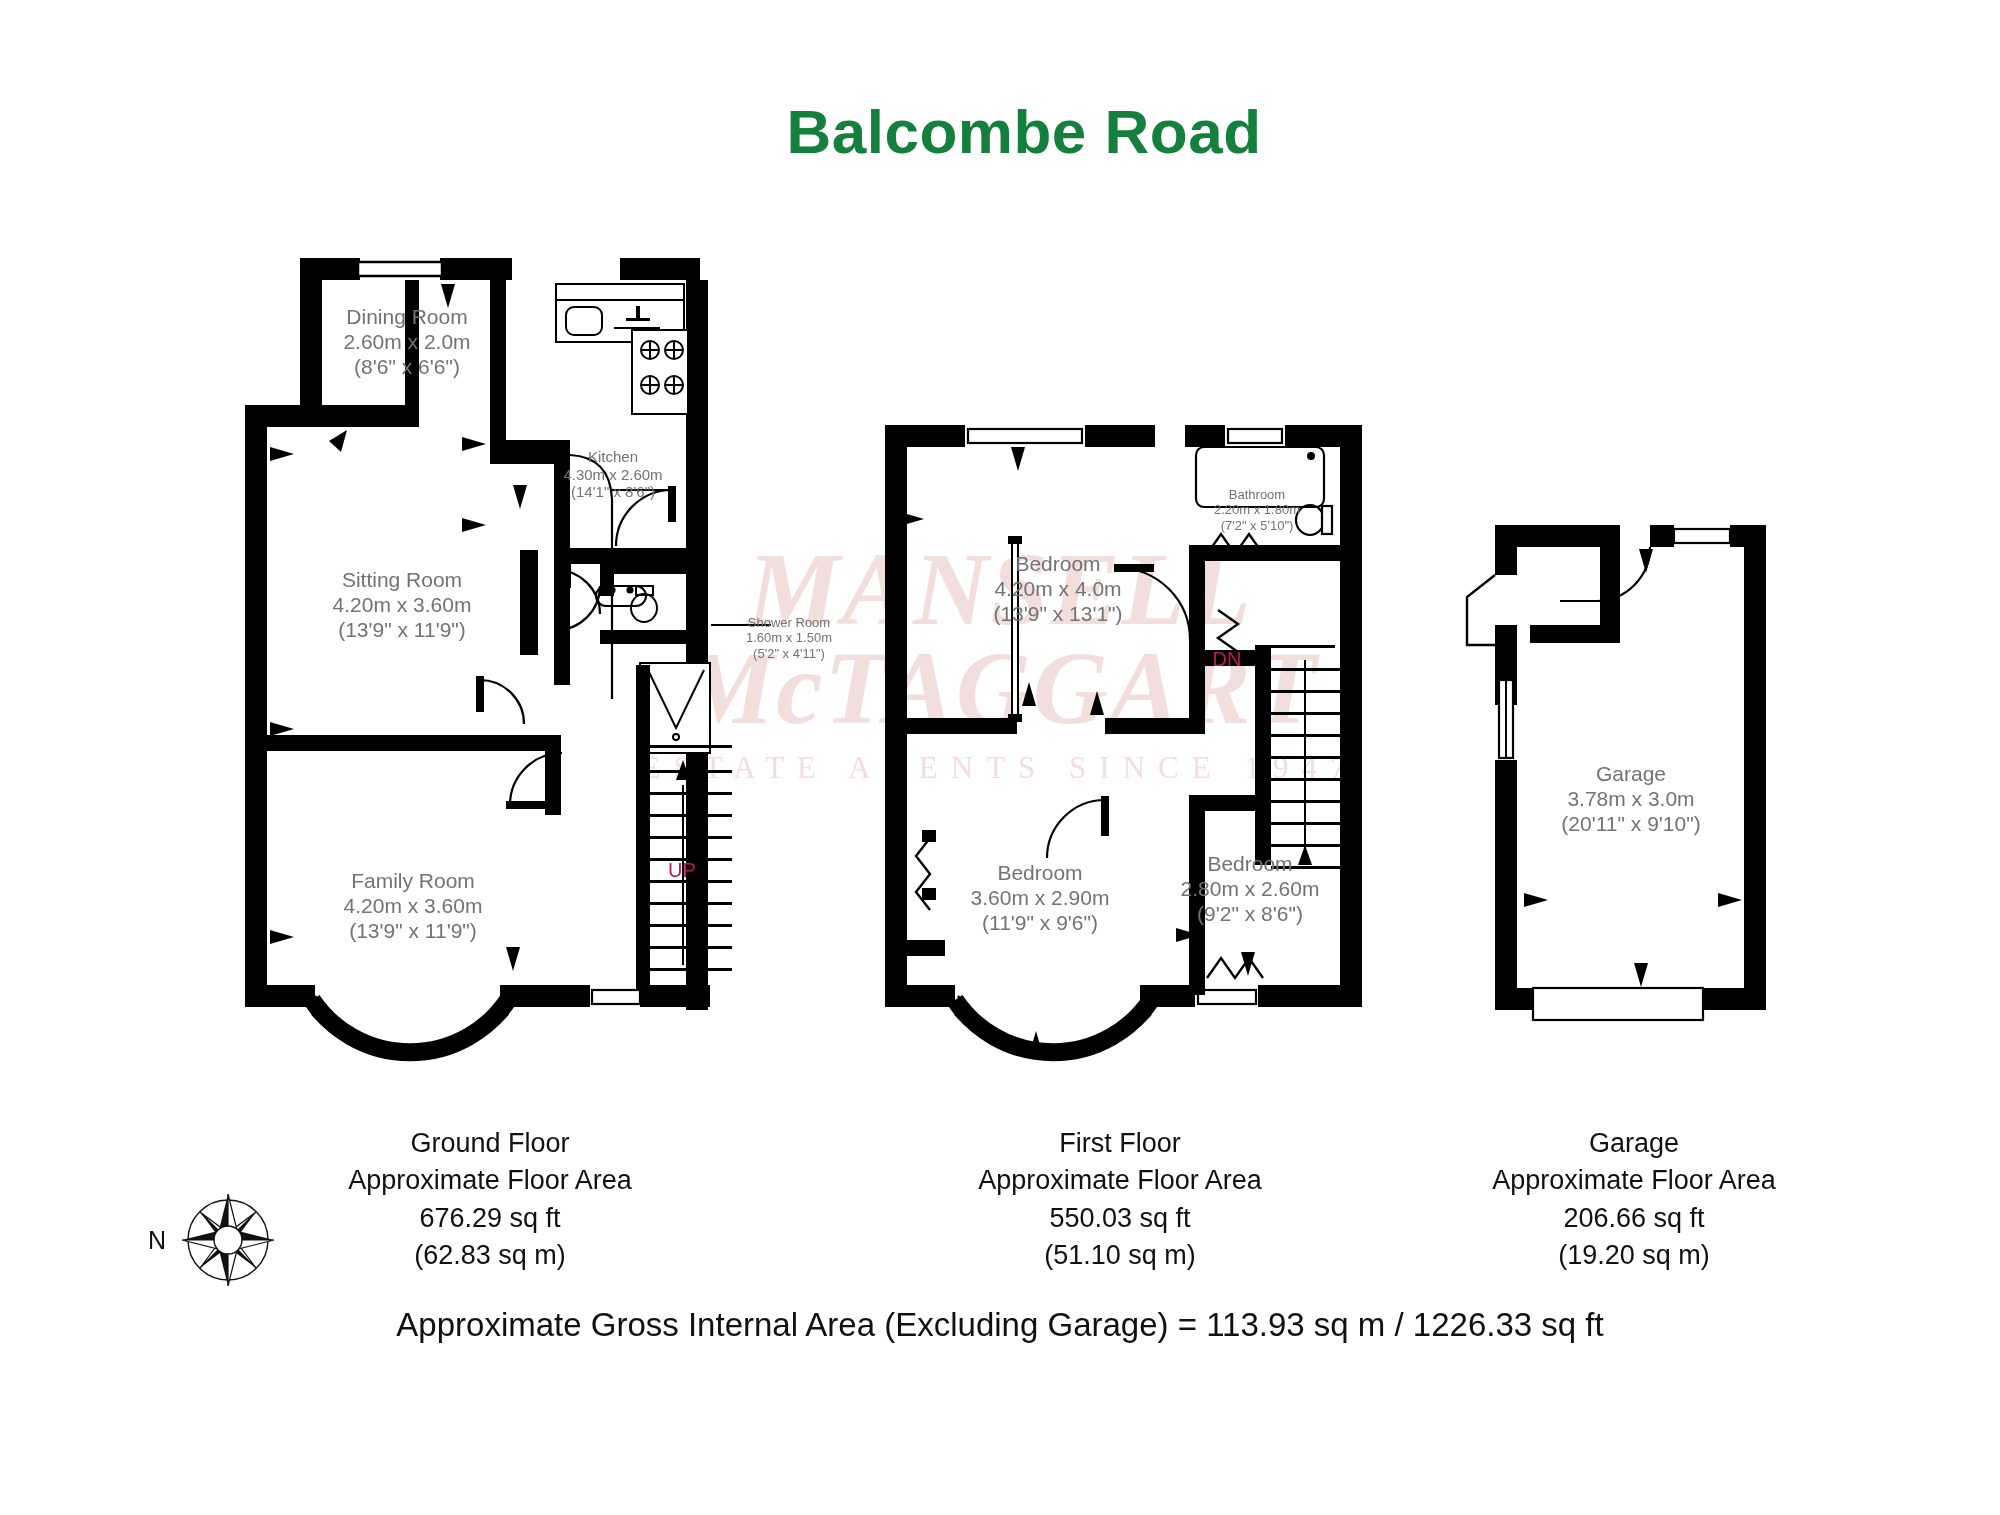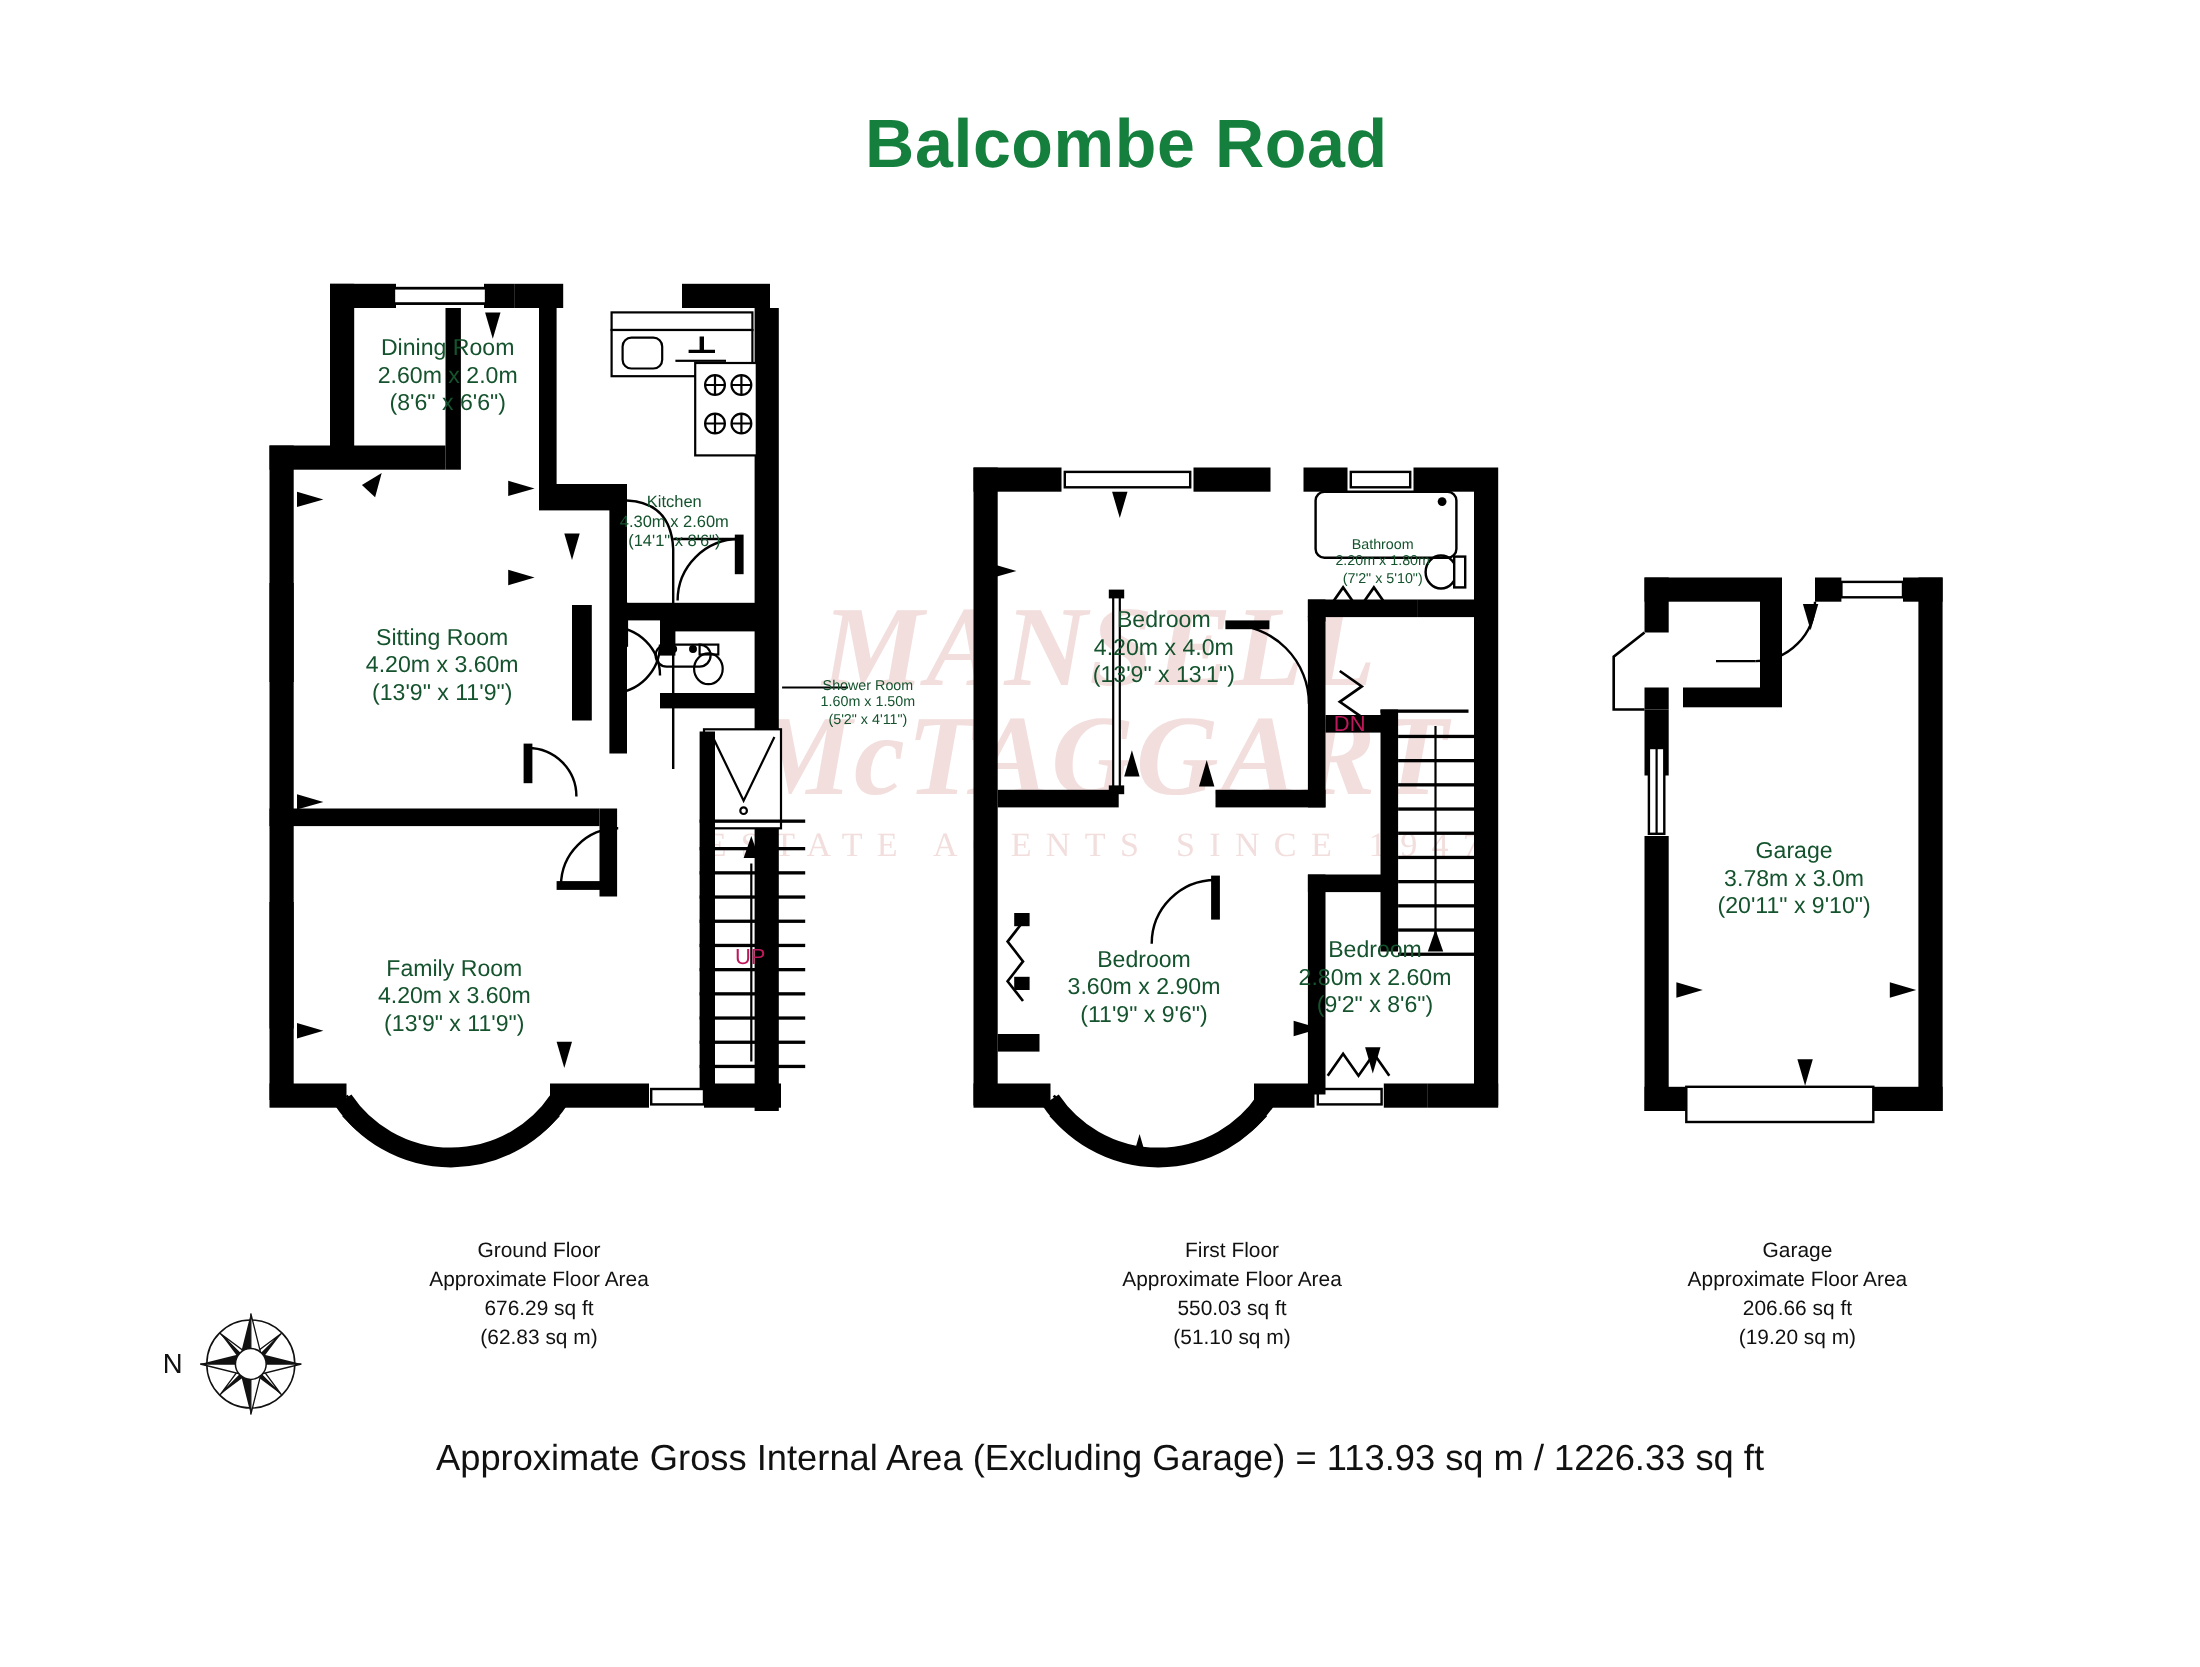--- a/index.html
+++ b/index.html
@@ -48,21 +48,21 @@
     height: 1515px;
     pointer-events: none;
   }
   .stage svg { display:block; }
 
   
   .room-label {
     position: absolute;
     text-align: center;
     line-height: 1.18;
-    color: #14532d;
+    color: #737373;
     white-space: nowrap;
     transform: translateX(-50%);
   }
   .room-label .rl-name { font-size: 21px; }
   .room-label .rl-m    { font-size: 21px; }
   .room-label .rl-ft   { font-size: 21px; }
 
   .room-label.small .rl-name,
   .room-label.small .rl-m,
   .room-label.small .rl-ft { font-size: 15px; }
@@ -77,21 +77,21 @@
     color: #be185d;
     transform: translateX(-50%);
   }
 
   
   .floor-caption {
     position: absolute;
     text-align: center;
     transform: translateX(-50%);
     line-height: 1.38;
-    font-size: 19px;
+    font-size: 27px;
     color: #111;
   }
 
   
   .footer-note {
     position: absolute;
     left: 0;
     top: 1300px;
     width: 2000px;
     text-align: center;

